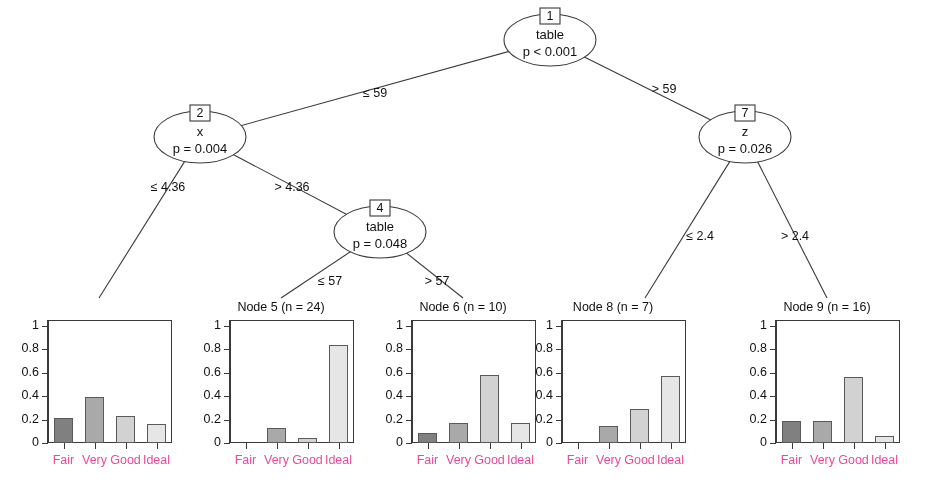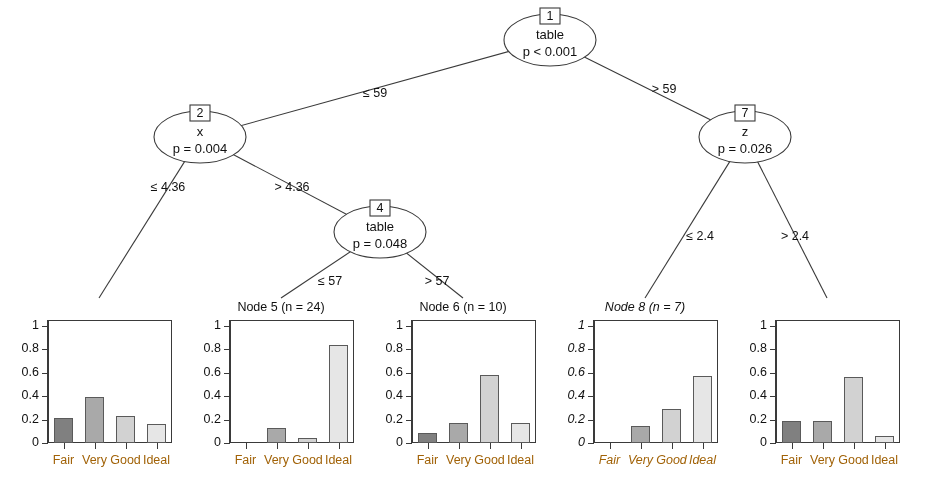--- a/index.html
+++ b/index.html
@@ -12,21 +12,21 @@
   .nodenum{font-size:12.5px;text-anchor:middle;fill:#111;}
   .nodevar{font-size:13px;text-anchor:middle;fill:#111;}
   .nodep{font-size:13px;text-anchor:middle;fill:#111;}
   .edgelbl{font-size:12.5px;text-anchor:middle;fill:#111;}
   .panel{position:absolute;}
   .ptitle{position:absolute;left:0;top:0;width:100%;text-align:center;font-size:12.5px;color:#111;white-space:nowrap;}
   .plotbox{position:absolute;border:1px solid #3a3a3a;background:#fff;box-sizing:border-box;}
   .tickline{position:absolute;background:#3a3a3a;}
   .ticklbl{position:absolute;font-size:12.5px;color:#111;text-align:right;white-space:nowrap;}
   .xtick{position:absolute;width:1px;background:#3a3a3a;}
-  .xlbl{position:absolute;font-size:12.5px;color:#a16207;text-align:center;white-space:nowrap;}
+  .xlbl{position:absolute;font-size:12.5px;color:#ec4899;text-align:center;white-space:nowrap;}
   .bar{position:absolute;border:1px solid #5a5a5a;box-sizing:border-box;}
 </style>
 </head>
 <body>
 
 <div id="root">
   <svg class="tree" viewBox="0 0 940 481">
     <g id="edges-layer">
         <line x1="549.8862803066239" y1="40.03151660073565" x2="200" y2="137" class="edge"></line>
         <line x1="550.1585514432552" y1="40.07886917946538" x2="745" y2="137" class="edge"></line>
@@ -157,21 +157,21 @@
         <div class="bar" style="left: 70.89px; top: 123.437px; width: 19.22px; height: 19.5629px; background: rgb(169, 169, 169);"></div>
         <div class="xtick" style="left: 80.5px; top: 143px; height: 6px;"></div>
         <div class="xlbl" style="left: 61px; width: 39px; top: 153px;">Very</div>
         <div class="bar" style="left: 101.89px; top: 74.7057px; width: 19.22px; height: 68.2943px; background: rgb(210, 210, 210);"></div>
         <div class="xtick" style="left: 111.5px; top: 143px; height: 6px;"></div>
         <div class="xlbl" style="left: 92px; width: 39px; top: 153px;">Good</div>
         <div class="bar" style="left: 132.89px; top: 123.437px; width: 19.22px; height: 19.5629px; background: rgb(230, 230, 230);"></div>
         <div class="xtick" style="left: 142.5px; top: 143px; height: 6px;"></div>
         <div class="xlbl" style="left: 123px; width: 39px; top: 153px;">Ideal</div>
       </div>
-      <div class="panel" style="left: 560px; top: 300px; width: 170px; height: 180px; font-style: italic;">
+      <div class="panel" style="left: 528px; top: 300px; width: 170px; height: 180px;">
         <div class="ptitle">Node 8 (n = 7)</div>
         <div class="plotbox" style="left: 34px; top: 20px; width: 124px; height: 123px;"></div>
         <div class="tickline" style="left: 28px; top: 143px; width: 6px; height: 1px;"></div>
         <div class="ticklbl" style="left: 0px; width: 25px; top: 135px;">0</div>
         <div class="tickline" style="left: 28px; top: 119.571px; width: 6px; height: 1px;"></div>
         <div class="ticklbl" style="left: 0px; width: 25px; top: 111.571px;">0.2</div>
         <div class="tickline" style="left: 28px; top: 96.1429px; width: 6px; height: 1px;"></div>
         <div class="ticklbl" style="left: 0px; width: 25px; top: 88.1429px;">0.4</div>
         <div class="tickline" style="left: 28px; top: 72.7143px; width: 6px; height: 1px;"></div>
         <div class="ticklbl" style="left: 0px; width: 25px; top: 64.7143px;">0.6</div>
@@ -186,20 +186,21 @@
         <div class="xtick" style="left: 80.5px; top: 143px; height: 6px;"></div>
         <div class="xlbl" style="left: 61px; width: 39px; top: 153px;">Very</div>
         <div class="bar" style="left: 101.89px; top: 109.497px; width: 19.22px; height: 33.5029px; background: rgb(210, 210, 210);"></div>
         <div class="xtick" style="left: 111.5px; top: 143px; height: 6px;"></div>
         <div class="xlbl" style="left: 92px; width: 39px; top: 153px;">Good</div>
         <div class="bar" style="left: 132.89px; top: 76.1114px; width: 19.22px; height: 66.8886px; background: rgb(230, 230, 230);"></div>
         <div class="xtick" style="left: 142.5px; top: 143px; height: 6px;"></div>
         <div class="xlbl" style="left: 123px; width: 39px; top: 153px;">Ideal</div>
       </div>
       <div class="panel" style="left: 742px; top: 300px; width: 170px; height: 180px;">
+        <div class="ptitle">Node 9 (n = 16)</div>
         <div class="plotbox" style="left: 34px; top: 20px; width: 124px; height: 123px;"></div>
         <div class="tickline" style="left: 28px; top: 143px; width: 6px; height: 1px;"></div>
         <div class="ticklbl" style="left: 0px; width: 25px; top: 135px;">0</div>
         <div class="tickline" style="left: 28px; top: 119.571px; width: 6px; height: 1px;"></div>
         <div class="ticklbl" style="left: 0px; width: 25px; top: 111.571px;">0.2</div>
         <div class="tickline" style="left: 28px; top: 96.1429px; width: 6px; height: 1px;"></div>
         <div class="ticklbl" style="left: 0px; width: 25px; top: 88.1429px;">0.4</div>
         <div class="tickline" style="left: 28px; top: 72.7143px; width: 6px; height: 1px;"></div>
         <div class="ticklbl" style="left: 0px; width: 25px; top: 64.7143px;">0.6</div>
         <div class="tickline" style="left: 28px; top: 49.2857px; width: 6px; height: 1px;"></div>

